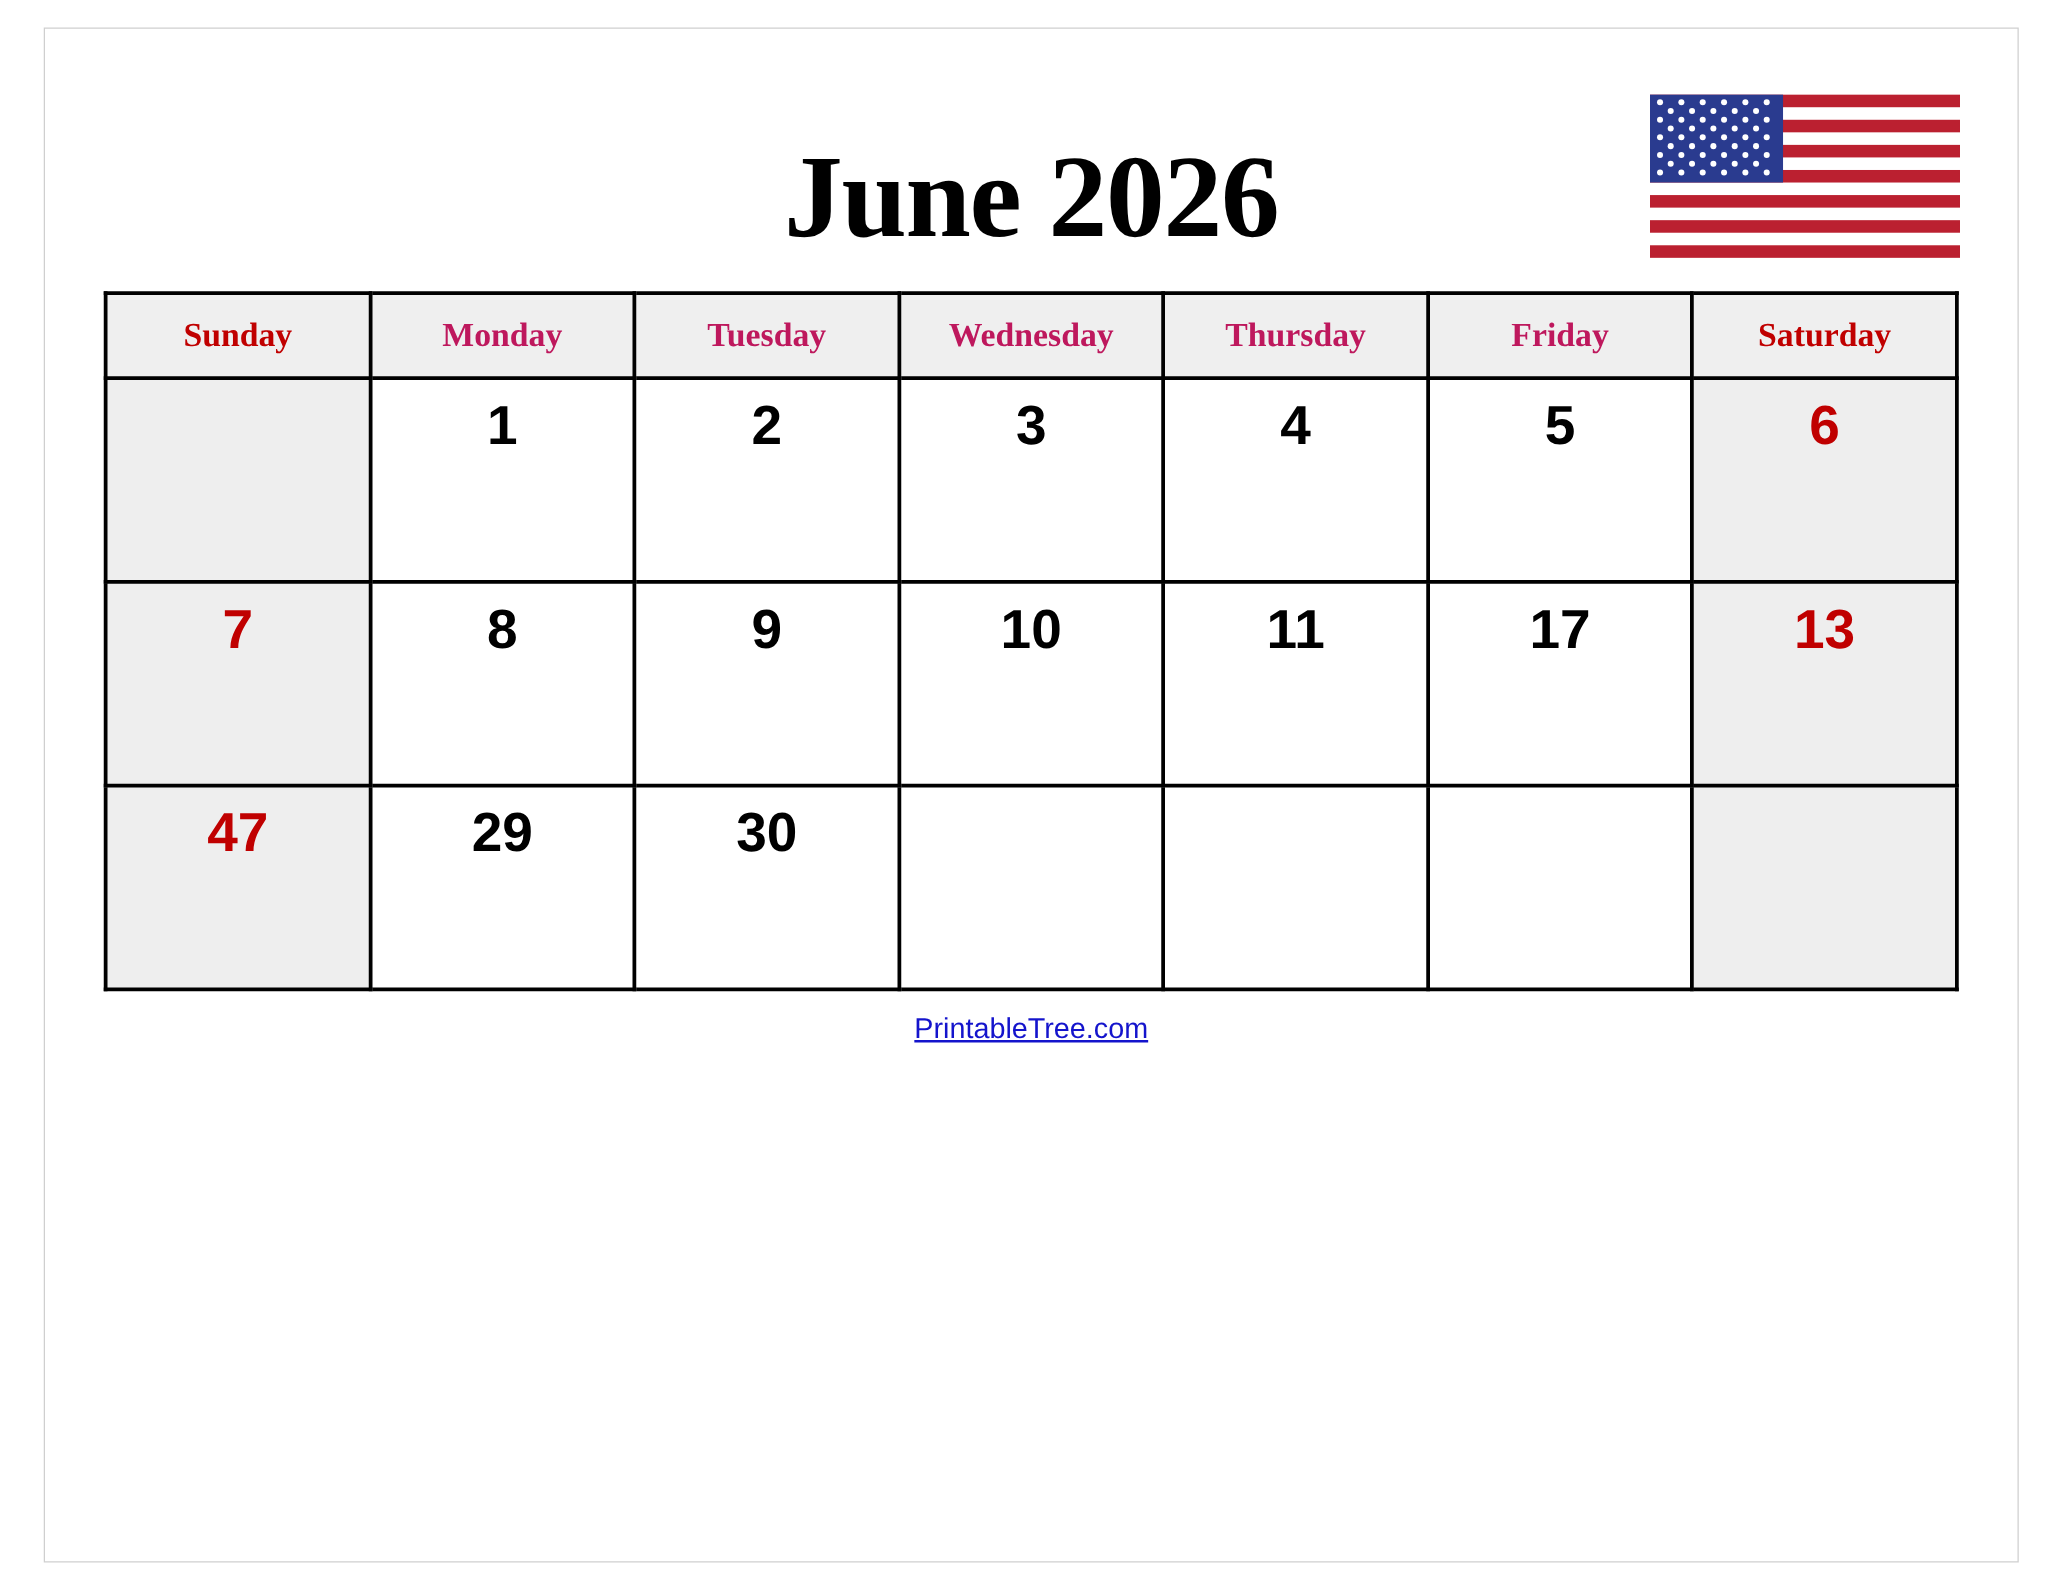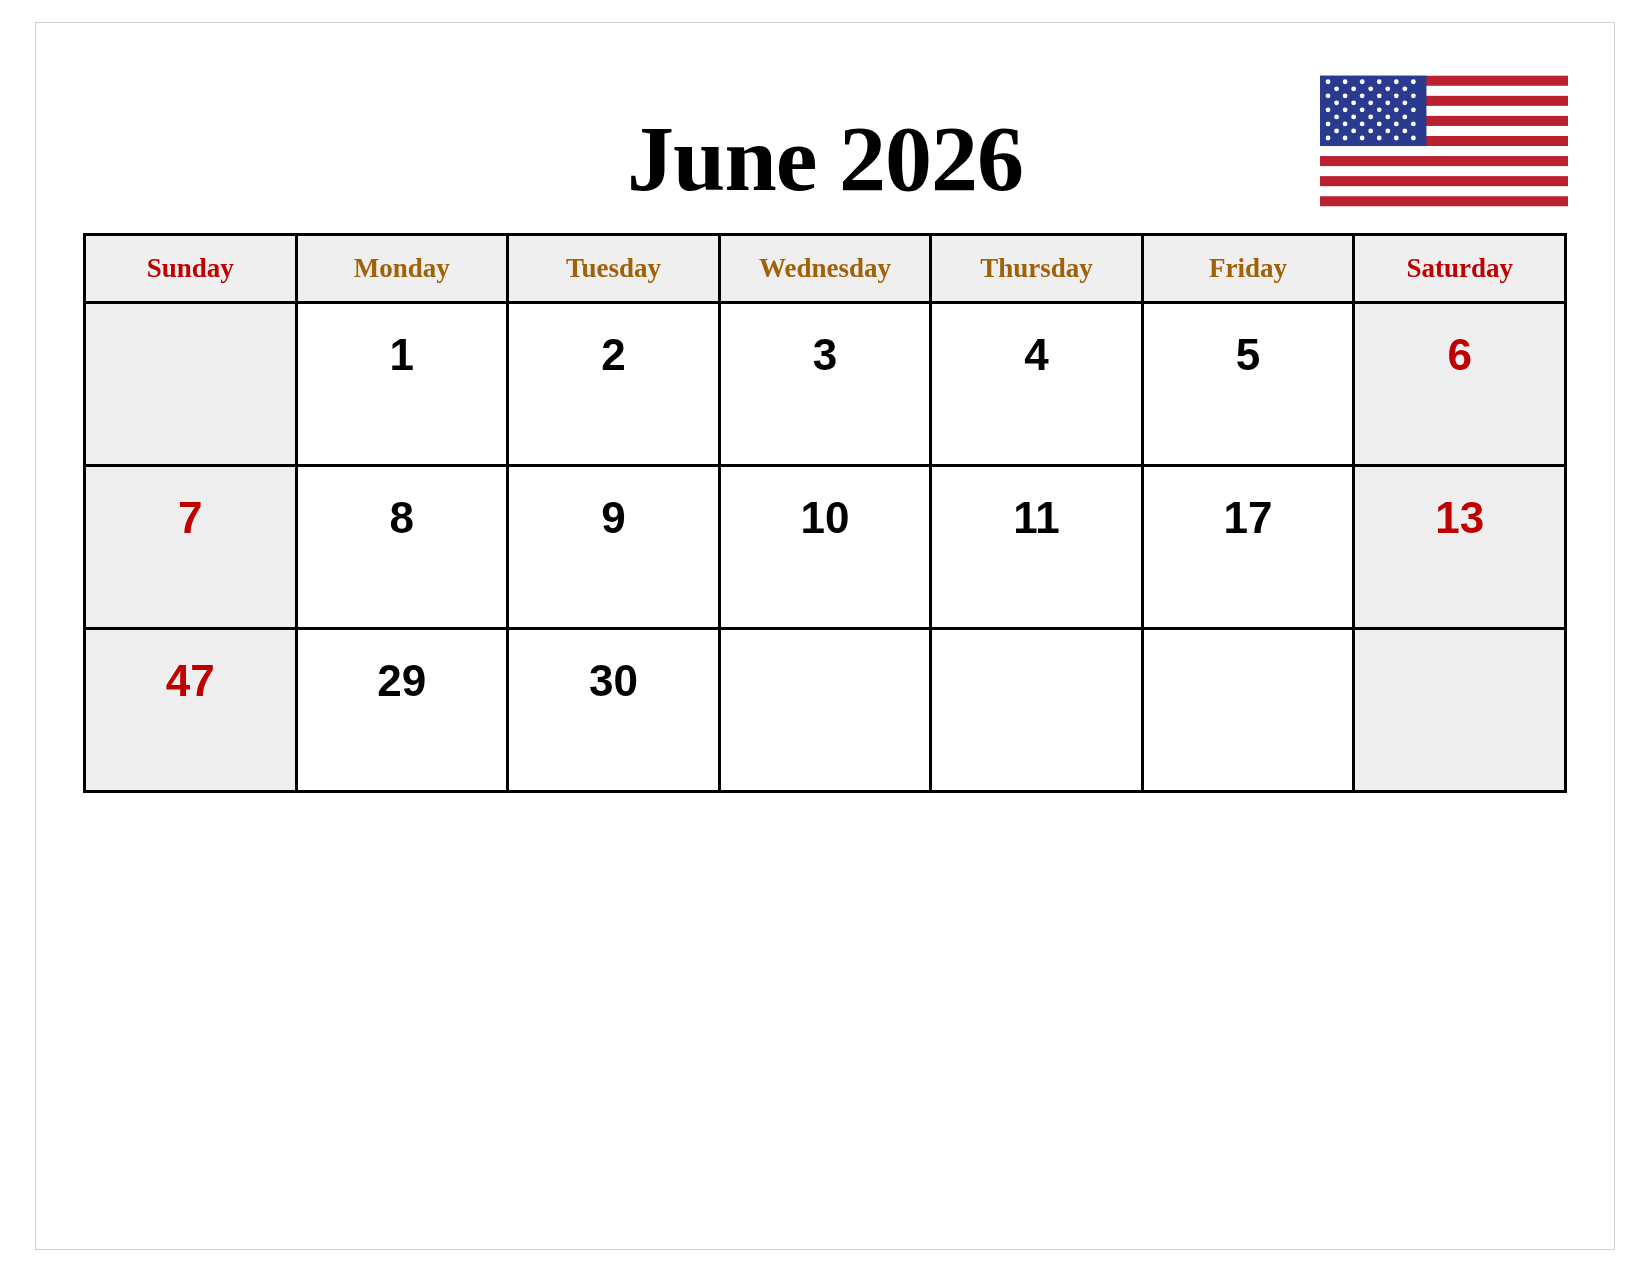--- a/index.html
+++ b/index.html
@@ -50,29 +50,29 @@
   .flag svg { display: block; width: 100%; height: 100%; }
 
   table.calendar {
     border-collapse: collapse;
     table-layout: fixed;
     width: 1484px;
     margin: 0 auto;
   }
   table.calendar td, table.calendar th {
     border: 3px solid #000000;
-    padding: 14px;
+    padding: 0;
     box-sizing: border-box;
   }
   thead th {
     height: 68px;
     background: #efefef;
     font-size: 27px;
     font-weight: bold;
-    color: #a16207;
+    color: #be185d;
     text-align: center;
     vertical-align: middle;
     font-family: "Liberation Serif", serif;
   }
   thead th.weekend-head {
     color: #c00000;
   }
   tbody td {
     height: 163px;
     vertical-align: top;
@@ -269,14 +269,17 @@
           <td class="">
             <span class="daynum"></span>
           </td>
           <td class="weekend">
             <span class="daynum red"></span>
           </td>
         </tr>
       </tbody>
   </table>
 
+  <div class="footer">
+    <a href="#">PrintableTree.com</a>
+  </div>
 
 </div>
 
 </body></html>

